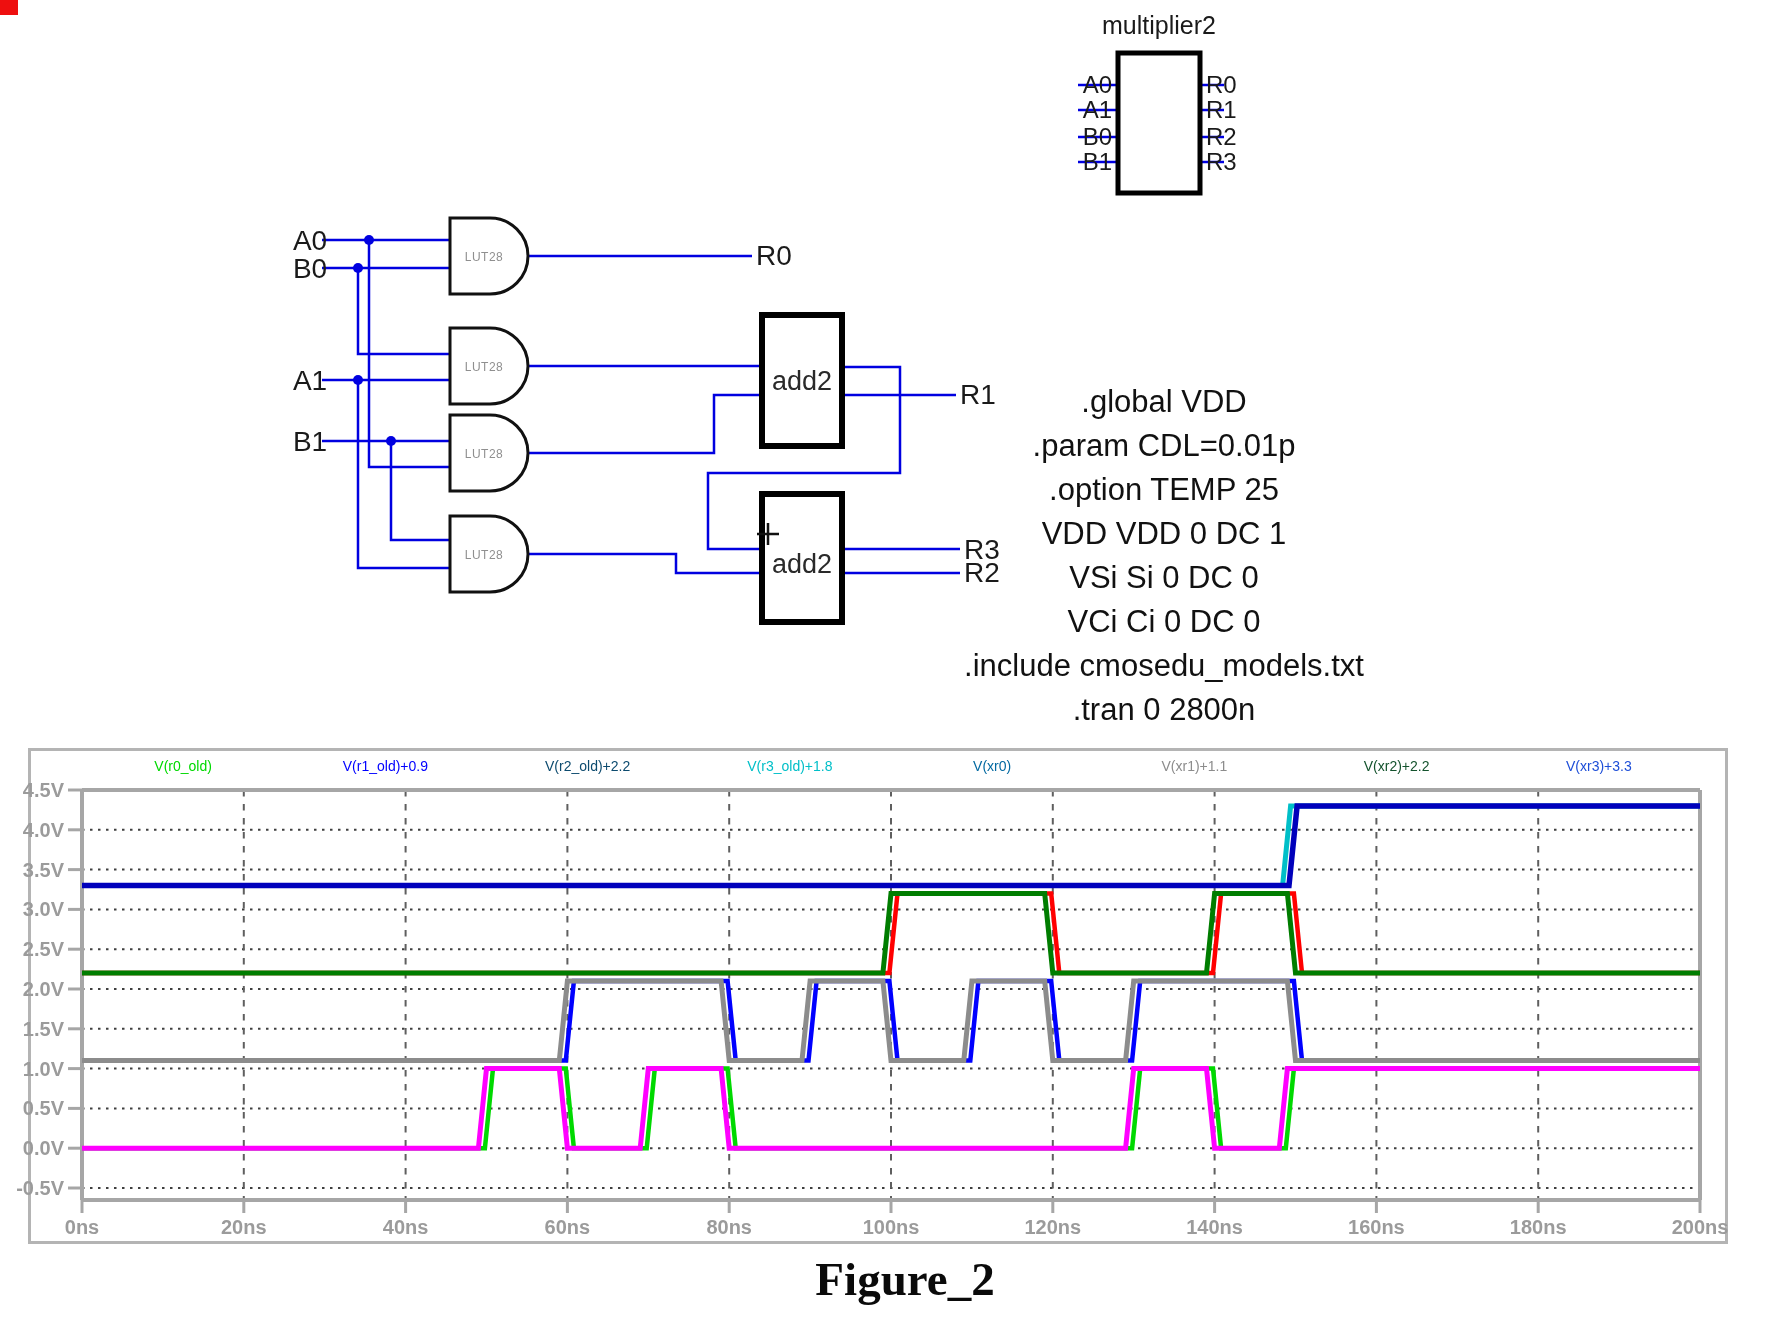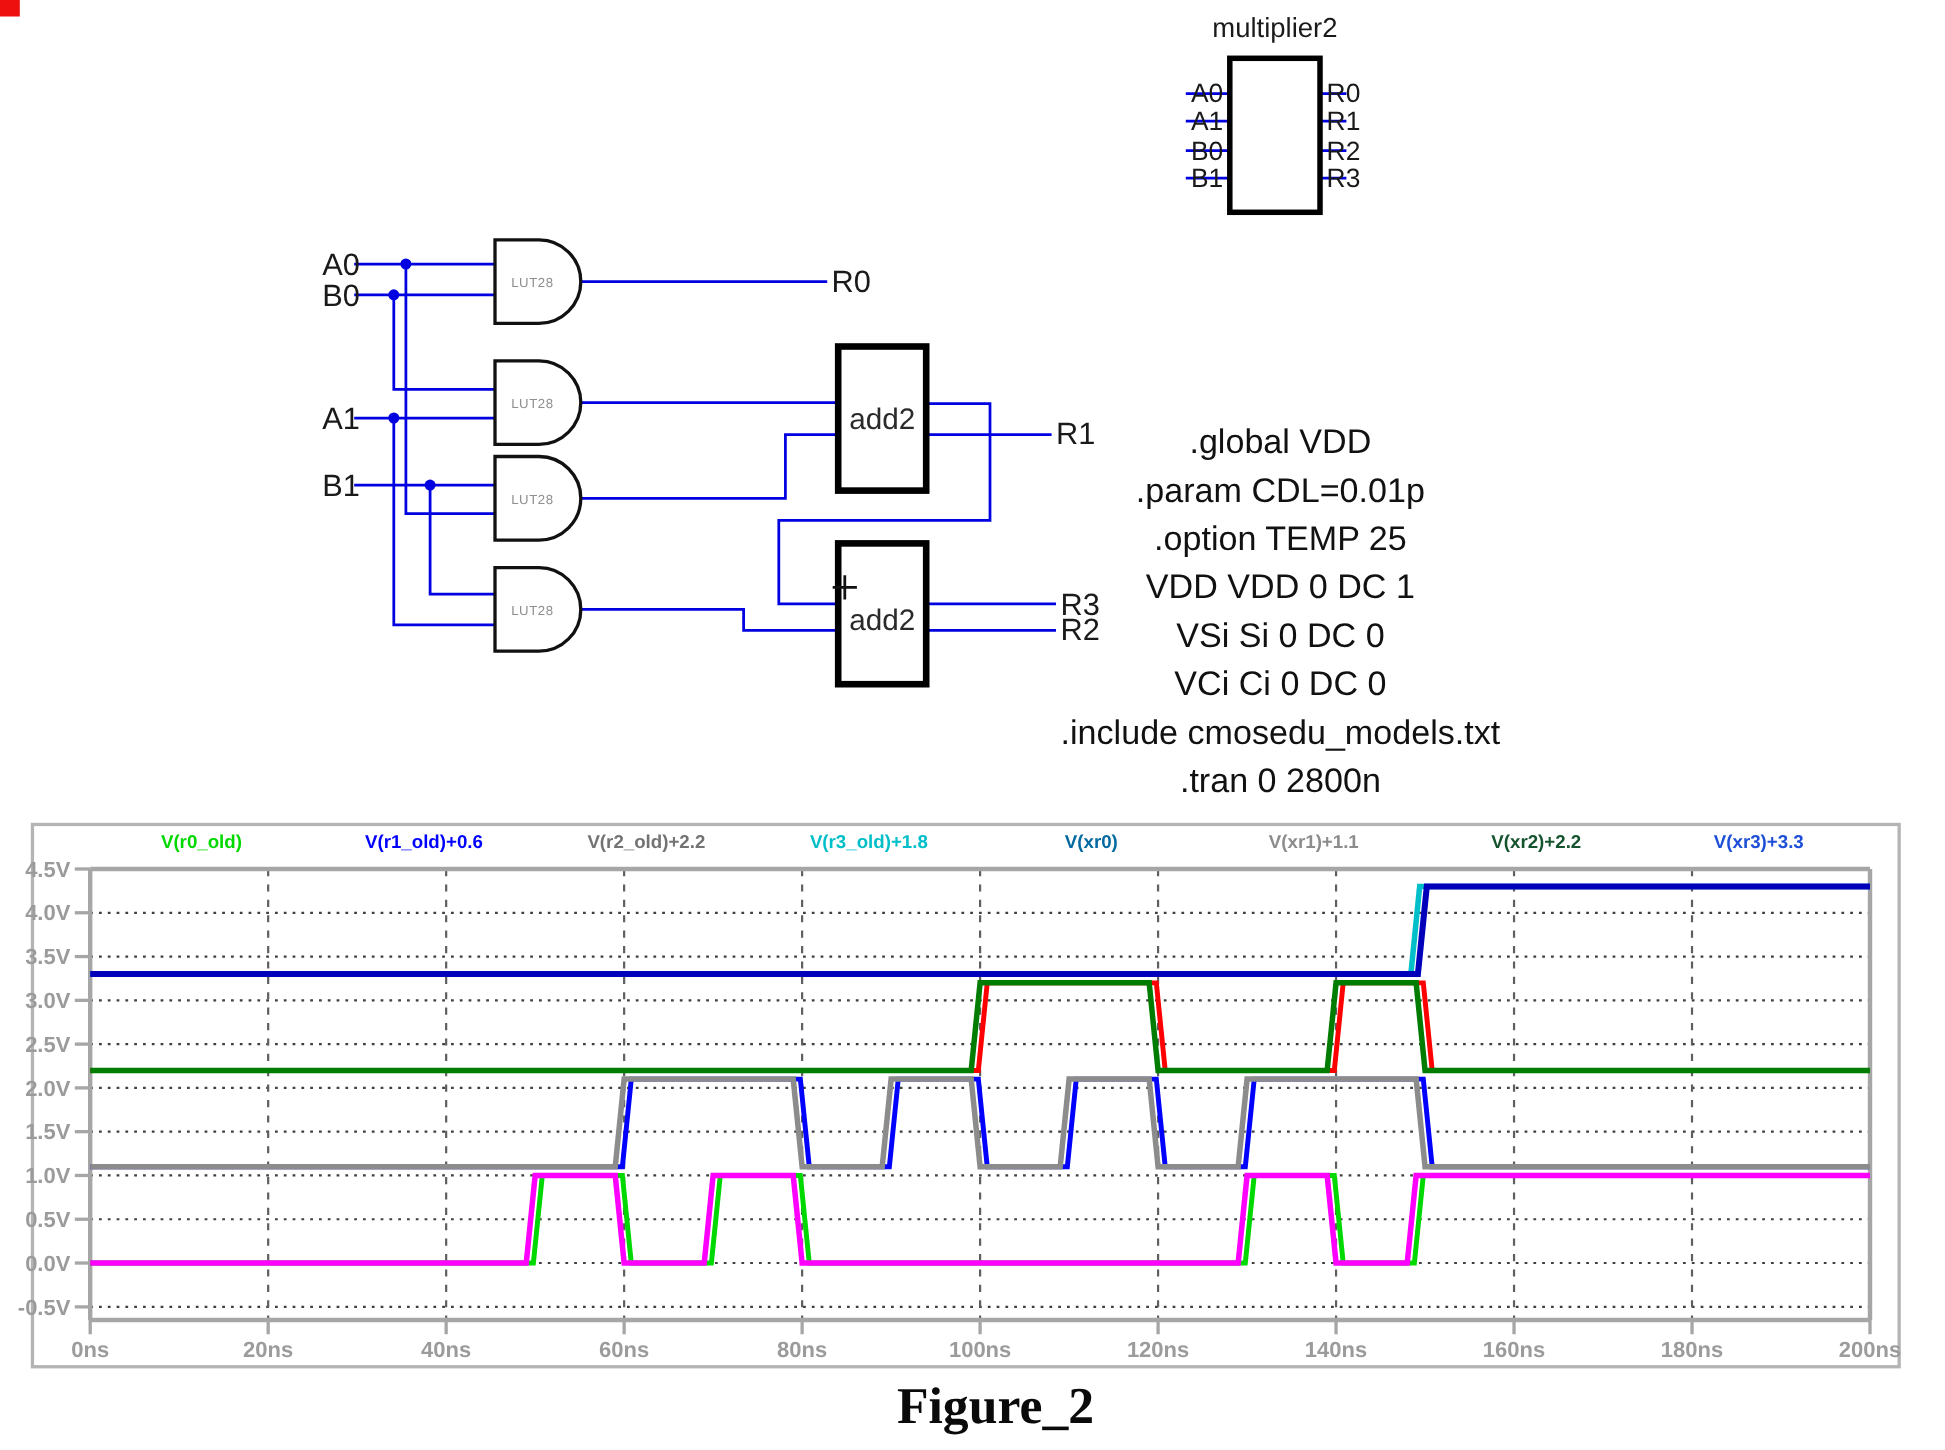--- a/index.html
+++ b/index.html
@@ -4,21 +4,21 @@
 <style>
   html,body{margin:0;padding:0;background:#ffffff;}
   body{width:1768px;height:1318px;position:relative;overflow:hidden;
        font-family:"Liberation Sans",sans-serif;}
   #red-corner{position:absolute;left:0;top:0;width:18px;height:15px;background:#ee0f0f;}
   #schematic-svg{position:absolute;left:0;top:0;}
   #wave-panel{position:absolute;left:28px;top:748px;width:1700px;height:496px;
               box-sizing:border-box;border:3px solid #b4b4b4;background:#ffffff;}
   #legend-row{position:absolute;left:82px;top:753px;width:1618px;height:26px;
               display:flex;align-items:center;}
-  #legend-row span{flex:1;text-align:center;font-size:17px;font-weight:bold;
+  #legend-row span{flex:1;text-align:center;font-size:14px;font-weight:normal;
                    letter-spacing:0px;white-space:nowrap;}
   #wave-svg{position:absolute;left:0;top:0;}
   #wave-svg text{font-family:"Liberation Sans",sans-serif;font-weight:bold;
                  fill:#9b9b9b;font-size:20px;}
   #schematic-svg text{font-family:"Liberation Sans",sans-serif;}
   .netlbl{font-size:28px;fill:#1a1a1a;}
   .gatelbl{font-size:12px;fill:#8f8f8f;letter-spacing:.5px;}
   .addlbl{font-size:27px;fill:#2a2a2a;}
   .pinlbl{font-size:24px;fill:#1a1a1a;}
   .symtitle{font-size:25px;fill:#1a1a1a;}
@@ -105,22 +105,22 @@
     <text class="spiceln" x="1164" y="632" text-anchor="middle">VCi Ci 0 DC 0</text>
     <text class="spiceln" x="1164" y="676" text-anchor="middle">.include cmosedu_models.txt</text>
     <text class="spiceln" x="1164" y="720" text-anchor="middle">.tran 0 2800n</text>
   </g>
 </svg>
 
 <div id="wave-panel"></div>
 
 <div id="legend-row">
   <span style="color: rgb(0, 217, 0);">V(r0_old)</span>
-  <span style="color: rgb(0, 0, 255);">V(r1_old)+0.6</span>
-  <span style="color: #737373;">V(r2_old)+2.2</span>
+  <span style="color: rgb(0, 0, 255);">V(r1_old)+0.9</span>
+  <span style="color: #0c4a6e;">V(r2_old)+2.2</span>
   <span style="color: rgb(0, 191, 200);">V(r3_old)+1.8</span>
   <span style="color: #0369a1;">V(xr0)</span>
   <span style="color: rgb(140, 140, 140);">V(xr1)+1.1</span>
   <span style="color: #14532d;">V(xr2)+2.2</span>
   <span style="color: #1d4ed8;">V(xr3)+3.3</span>
 </div>
 
 <svg id="wave-svg" width="1768" height="1318" viewBox="0 0 1768 1318">
     <line x1="82" y1="829.8" x2="1700" y2="829.8" stroke="#3f3f3f" stroke-width="2" stroke-dasharray="2.5 5.5"></line>
     <line x1="82" y1="869.6" x2="1700" y2="869.6" stroke="#3f3f3f" stroke-width="2" stroke-dasharray="2.5 5.5"></line>

